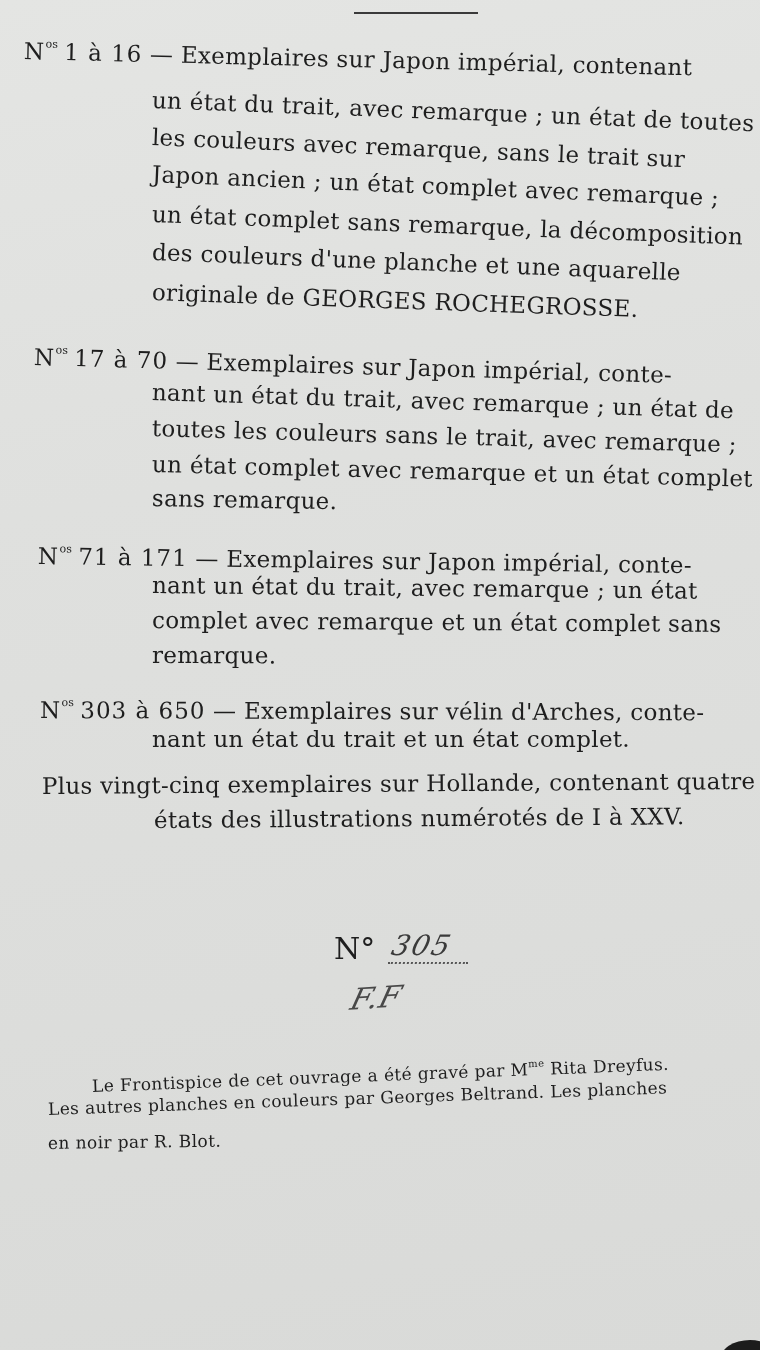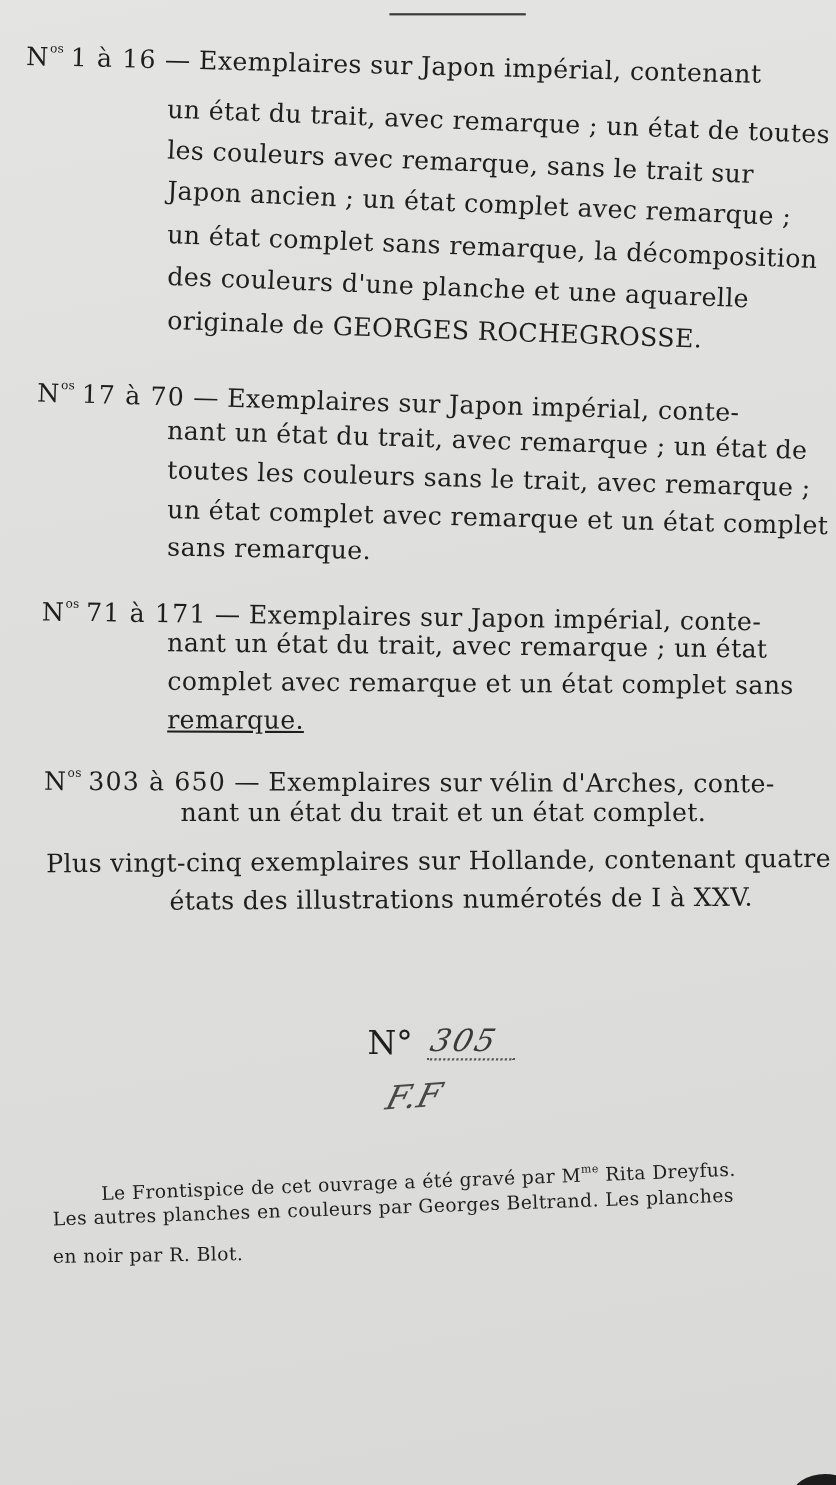--- a/index.html
+++ b/index.html
@@ -126,29 +126,29 @@
     <div class="entry-line" style="left:152px; top:484px; transform: rotate(1.0deg); transform-origin: left center;">sans remarque.</div>
   </div>
 
   <div>
     <div class="entry-line" style="left:38px; top:535px; transform: rotate(0.8deg); transform-origin: left center;">
       <span>N</span><span class="nos">os</span><span class="num">71 à 171</span>
       <span>— Exemplaires sur Japon impérial, conte-</span>
     </div>
     <div class="entry-line" style="left:152px; top:571px; transform: rotate(0.6deg); transform-origin: left center;">nant un état du trait, avec remarque ; un état</div>
     <div class="entry-line" style="left:152px; top:606px; transform: rotate(0.4deg); transform-origin: left center;">complet avec remarque et un état complet sans</div>
-    <div class="entry-line" style="left:152px; top:641px; transform: rotate(0.2deg); transform-origin: left center; text-decoration: underline;">remarque.</div>
+    <div class="entry-line" style="left:152px; top:641px; transform: rotate(0.2deg); transform-origin: left center;">remarque.</div>
   </div>
 
   <div>
     <div class="entry-line" style="left:40px; top:689px; transform: rotate(0.2deg); transform-origin: left center;">
       <span>N</span><span class="nos">os</span><span class="num">303 à 650</span>
       <span>— Exemplaires sur vélin d'Arches, conte-</span>
     </div>
-    <div class="entry-line" style="left:152px; top:725px;margin-left:12px;">nant un état du trait et un état complet.</div>
+    <div class="entry-line" style="left:152px; top:725px;">nant un état du trait et un état complet.</div>
   </div>
 
   <div>
     <div class="entry-line" style="left:42px; top:772px; transform: rotate(-0.4deg); transform-origin: left center;">Plus vingt-cinq exemplaires sur Hollande, contenant quatre</div>
     <div class="entry-line" style="left:154px; top:806px; transform: rotate(-0.4deg); transform-origin: left center;">états des illustrations numérotés de I à XXV.</div>
   </div>
 
   <div>
     <span class="numero">N°</span>
     <span class="numero-value">305</span>

